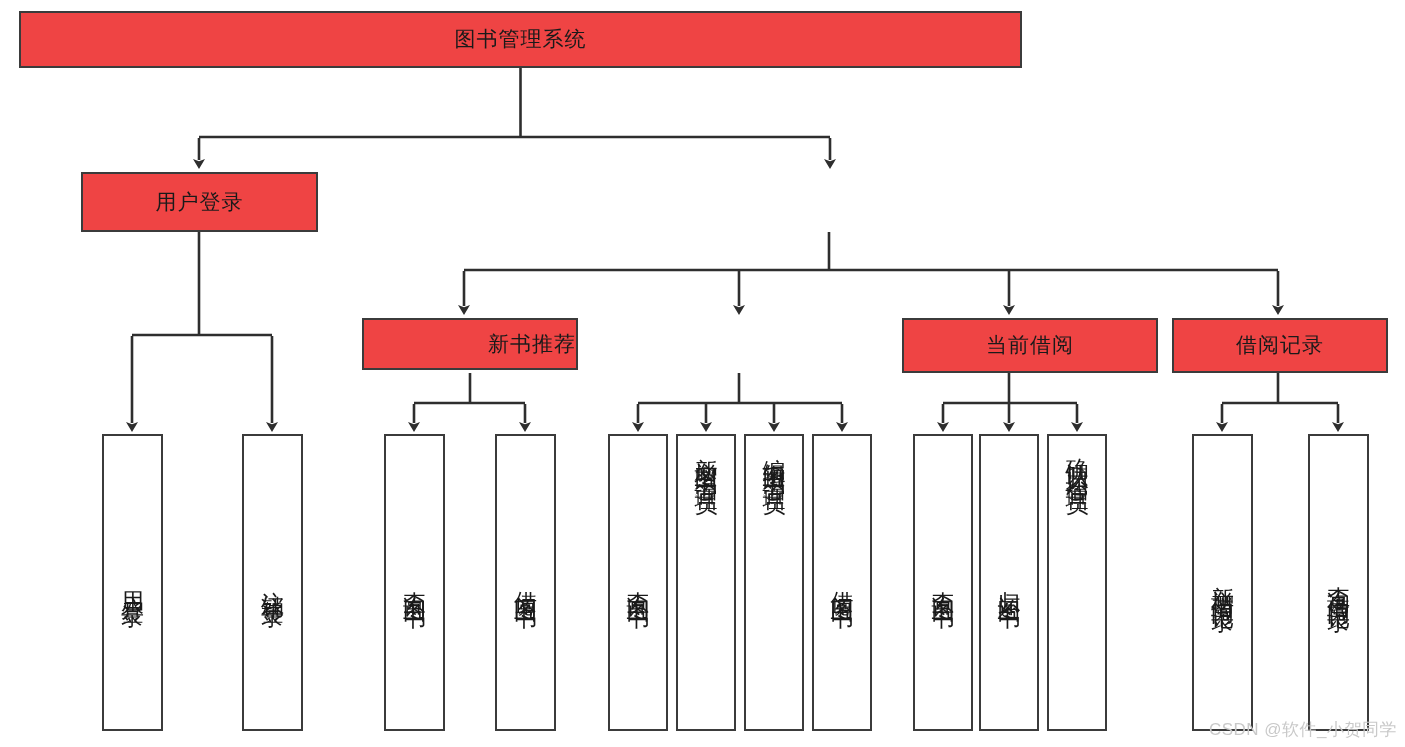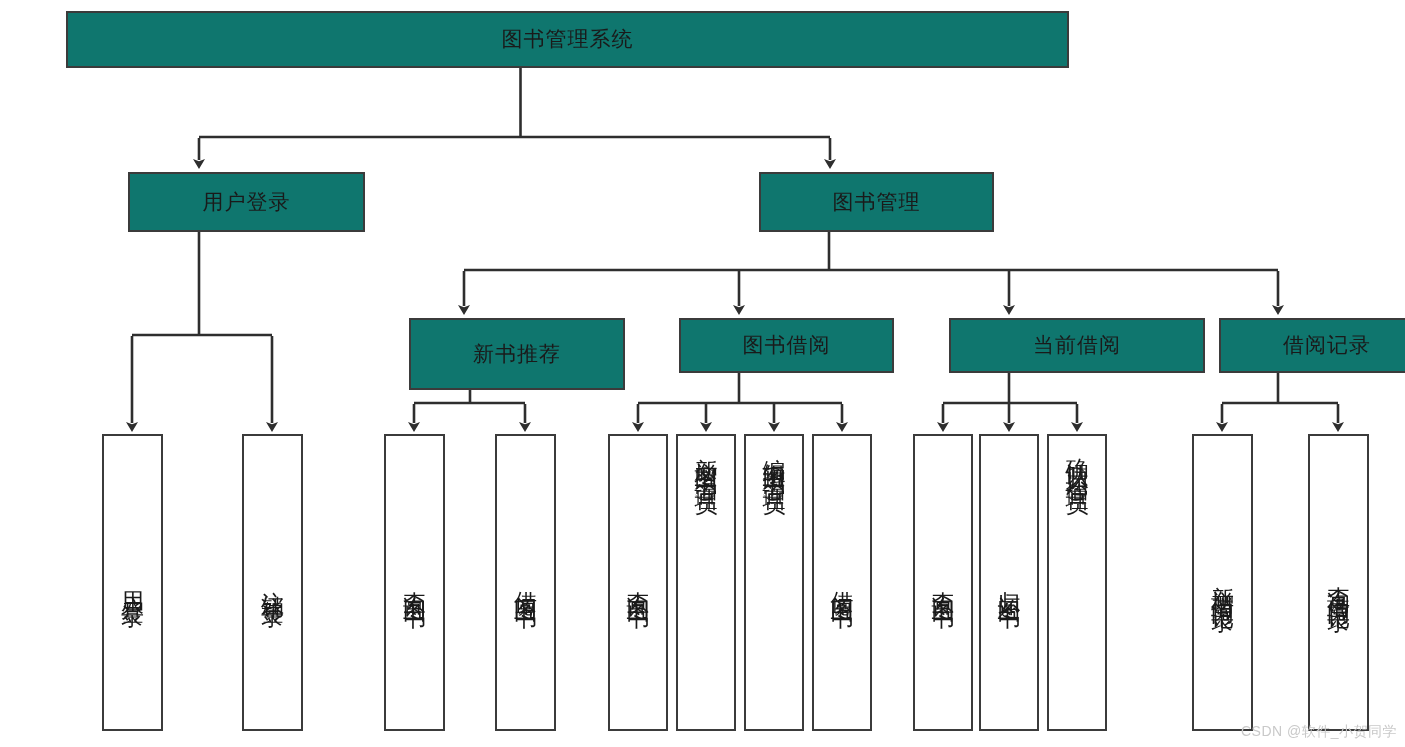--- a/index.html
+++ b/index.html
@@ -9,26 +9,25 @@
     font-family:"Liberation Sans","DejaVu Sans",sans-serif;
     overflow:hidden;
     position:relative;
   }
   #canvas{position:absolute;left:0;top:0;width:1405px;height:747px;}
   svg.lines{position:absolute;left:0;top:0;width:1405px;height:747px;pointer-events:none;}
 
   .node{
     position:absolute;
     box-sizing:border-box;
-    background:#0f766e;
+    background:#ef4444;
     border:2.5px solid #3b3b3b;
     display:flex;
     align-items:center;
     justify-content:center;
-    margin-left:47px;
   }
   .node .lbl{
     color:#1a1a1a;
     font-size:21px;
     line-height:1.25;
     letter-spacing:1px;
     white-space:nowrap;
   }
   
   .leaf{
@@ -51,21 +50,21 @@
     white-space:nowrap;
     text-align:center;
   }
   .leaf.top .vlbl{align-self:flex-start;margin-top:4px;}
 
   .watermark{
     position:absolute;
     right:8px;
     bottom:6px;
     color:#c9c9c9;
-    font-size:14px;
+    font-size:17px;
     letter-spacing:0.5px;
     white-space:nowrap;
     user-select:none;
   }
 </style>
 </head>
 <body>
 
 <div id="canvas">
 
@@ -119,29 +118,23 @@
     </g>
   </svg>
 
   <div class="node" style="left:19px;top:11px;width:1003px;height:57px;">
     <span class="lbl">图书管理系统</span>
   </div>
 
   <div class="node" style="left:81px;top:172px;width:237px;height:60px;">
     <span class="lbl">用户登录</span>
   </div>
-  <div class="node" style="left:712px;top:172px;width:235px;height:60px;">
-    <span class="lbl">图书管理</span>
-  </div>
 
-  <div class="node" style="left:362px;top:318px;width:216px;height:72px;">
+  <div class="node" style="left:362px;top:318px;width:216px;height:52px;justify-content:flex-end;">
     <span class="lbl">新书推荐</span>
-  </div>
-  <div class="node" style="left:632px;top:318px;width:215px;height:55px;">
-    <span class="lbl">图书借阅</span>
   </div>
   <div class="node" style="left:902px;top:318px;width:256px;height:55px;">
     <span class="lbl">当前借阅</span>
   </div>
   <div class="node" style="left:1172px;top:318px;width:216px;height:55px;text-align:right;">
     <span class="lbl">借阅记录</span>
   </div>
 
   <div class="leaf" style="left:102px;top:434px;width:61px;height:297px;">
     <span class="vlbl">用户登录</span>

